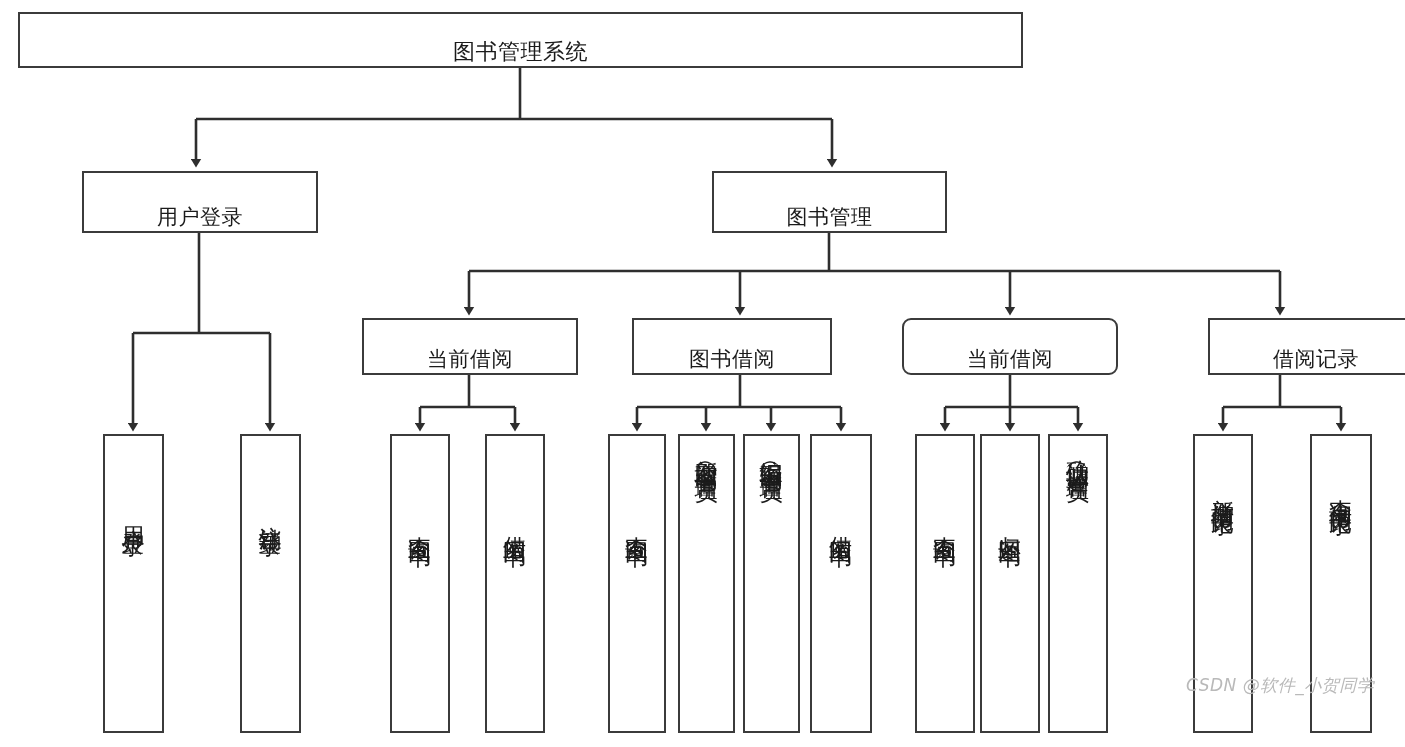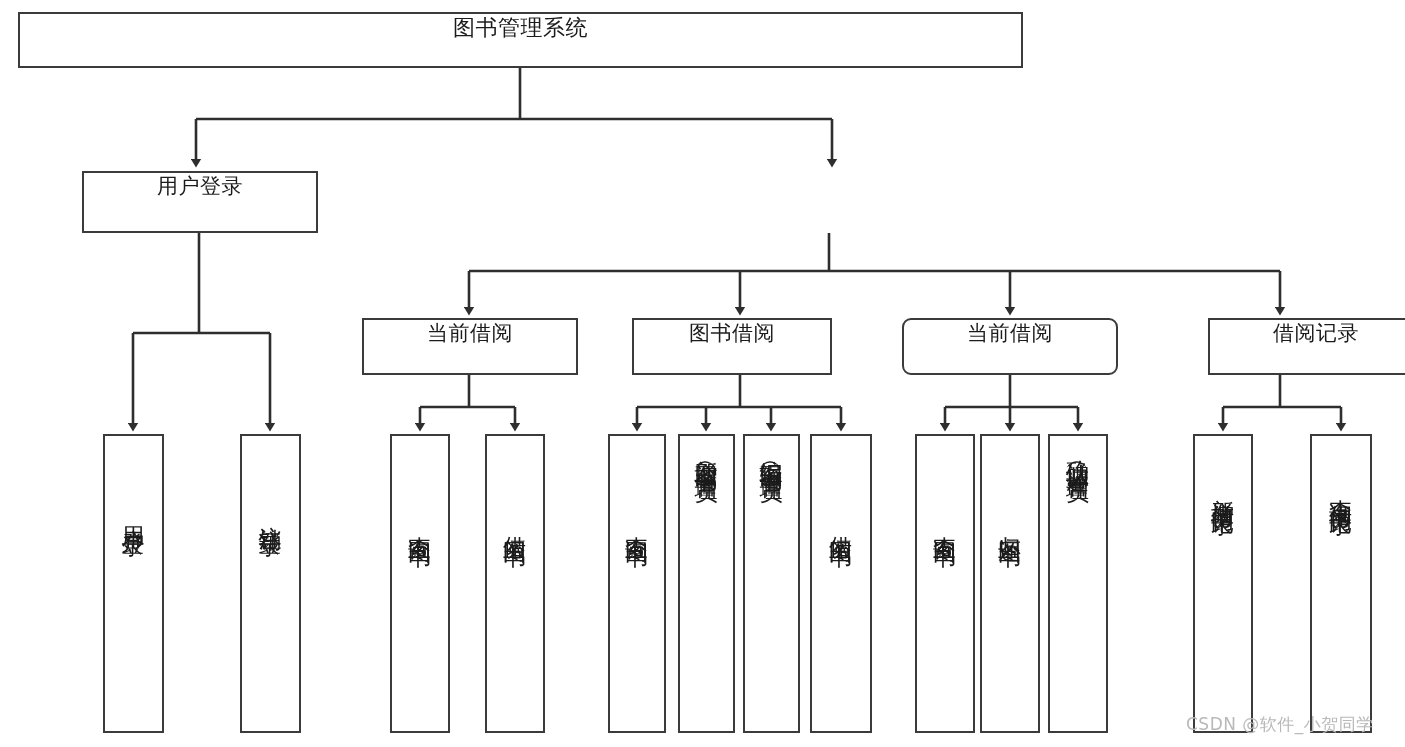--- a/index.html
+++ b/index.html
@@ -24,21 +24,21 @@
     width: 1405px;
     height: 747px;
     pointer-events: none;
   }
   .node {
     position: absolute;
     box-sizing: border-box;
     background: #ffffff;
     border: 2px solid #3b3b3b;
     display: flex;
-    align-items: flex-start;
+    align-items: flex-end;
     justify-content: center;
     color: #1b1b1b;
   }
   .node .label {
     display: block;
     text-align: center;
     line-height: 1.28;
   }
   .node.horiz .label {
     writing-mode: horizontal-tb;
@@ -56,25 +56,26 @@
   .node.vert .label {
     writing-mode: vertical-rl;
     text-orientation: upright;
     font-size: 23px;
     line-height: 1.05;
     letter-spacing: 3px;
   }
   .watermark {
     position: absolute;
     left: 1186px;
-    top: 713px;
+    top: 674px;
     font-size: 17px;
     color: #b9b9b9;
     white-space: nowrap;
     letter-spacing: 0.5px;
+    font-style: italic;
   }
 </style>
 </head>
 <body>
 
 <div id="canvas">
 
   <svg class="edges" viewBox="0 0 1405 747">
     <defs>
       <marker id="arrow" markerWidth="9" markerHeight="11" refX="1.5" refY="5.5" orient="auto" markerUnits="userSpaceOnUse">
@@ -125,20 +126,23 @@
     </g>
   </svg>
 
   <div class="node horiz root" style="left:18px; top:12px; width:1005px; height:56px;">
     <span class="label">图书管理系统</span>
   </div>
 
   <div class="node horiz" style="left:82px; top:171px; width:236px; height:62px;">
     <span class="label">用户登录</span>
   </div>
+  <div class="node horiz" style="left:712px; top:171px; width:235px; height:62px;">
+    <span class="label">图书管理</span>
+  </div>
 
   <div class="node horiz" style="left:362px; top:318px; width:216px; height:57px;">
     <span class="label">当前借阅</span>
   </div>
   <div class="node horiz" style="left:632px; top:318px; width:200px; height:57px;">
     <span class="label">图书借阅</span>
   </div>
   <div class="node horiz" style="left:902px; top:318px; width:216px; height:57px;border-radius:9px;">
     <span class="label">当前借阅</span>
   </div>

